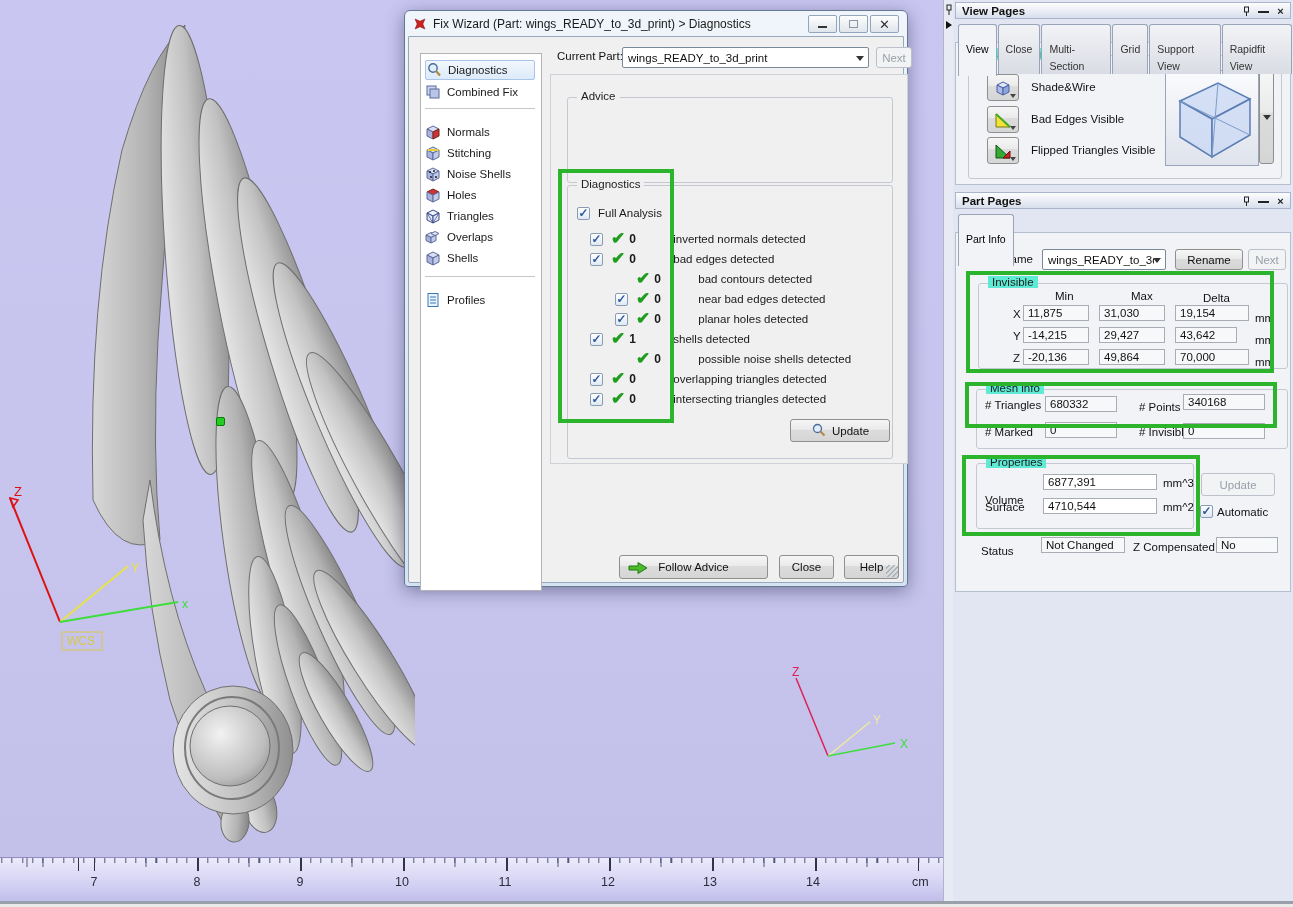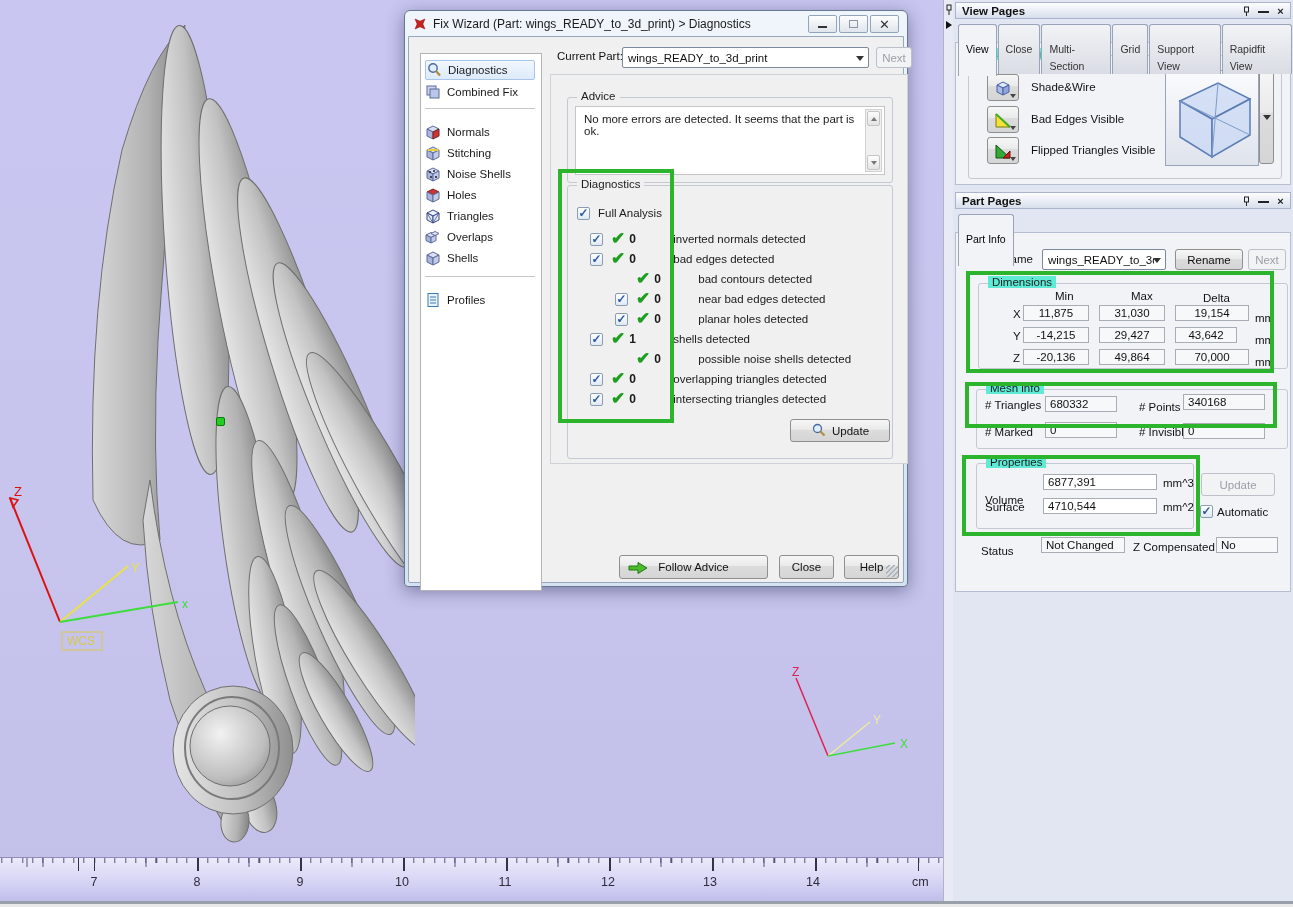--- a/index.html
+++ b/index.html
@@ -42,21 +42,21 @@
   .btn{display:flex;align-items:center;justify-content:center;gap:6px;
     background:linear-gradient(180deg,#f6f6f6,#eaeaea 45%,#dcdcdc 46%,#d5d5d5);
     border:1px solid #8e8f8f;border-radius:3px;font-size:11.5px;color:#111;box-sizing:border-box;}
   .btn.disabled{background:#f2f3f5;border-color:#bcc0c8;color:#9aa0a8;}
   .combo{background:#fff;border:1px solid #7a8a9a;border-radius:2px;display:flex;align-items:center;
     font-size:11.5px;color:#111;box-sizing:border-box;padding-left:5px;position:relative;}
   .combo .arrow{position:absolute;right:4px;top:50%;margin-top:-2px;width:0;height:0;
     border-left:4px solid transparent;border-right:4px solid transparent;border-top:5px solid #333;}
   .field{background:#f7f8fa;border:1px solid #a8adb5;box-sizing:border-box;font-size:11.5px;color:#111;
     padding:1px 4px;position:absolute;}
-  .field.num{text-align:center;}
+  .field.num{text-align:left;}
   .cb{width:13px;height:13px;background:linear-gradient(180deg,#fefefe,#dfe9f3);border:1px solid #8a9cb2;
     border-radius:2px;display:inline-flex;align-items:center;justify-content:center;box-sizing:border-box;flex:0 0 13px;}
   .cb .tick{color:#2c5aa0;font-size:12px;font-weight:bold;line-height:10px;margin-top:-1px;}
   .bigcheck{color:#1e9e1e;font-size:17px;font-weight:bold;line-height:16px;}
   .annot{position:absolute;border:4px solid #2cb52c;pointer-events:none;z-index:40;}
   
   #dialog{position:absolute;left:404px;top:10px;width:502px;height:575px;
     background:linear-gradient(180deg,#f0f5fb,#d5e2f2);border:1px solid #64788f;border-radius:6px 6px 4px 4px;
     box-shadow:0 4px 18px rgba(30,30,70,.45);z-index:20;}
   #dlg-title{position:absolute;left:8px;top:4px;right:110px;height:18px;font-size:12px;color:#1a1a1a;
@@ -275,21 +275,21 @@
 
       <span class="lbl" style="left:22px;top:20px">Part Name</span>
       <div class="combo" style="position:absolute;left:86px;top:16px;width:124px;height:21px">
         <span style="overflow:hidden;white-space:nowrap;max-width:106px;">wings_READY_to_3d</span>
         <span class="arrow"></span>
       </div>
       <div class="btn" style="position:absolute;left:219px;top:16px;width:68px;height:21px">Rename</div>
       <div class="btn disabled" style="position:absolute;left:292px;top:16px;width:38px;height:21px">Next</div>
 
       <div class="groupbox" style="left:22px;top:50px;width:308px;height:84px">
-        <span class="gb-label">Dimensions</span>
+        <span class="gb-label">Invisible</span>
         <span class="lbl" style="left:76px;top:6px">Min</span>
         <span class="lbl" style="left:152px;top:6px">Max</span>
         <span class="lbl" style="left:224px;top:8px">Delta</span>
 
         <span class="lbl" style="left:34px;top:24px">X</span>
         <span class="field num" style="left:44px;top:21px;width:66px">11,875</span>
         <span class="field num" style="left:120px;top:21px;width:66px">31,030</span>
         <span class="field num" style="left:196px;top:21px;width:74px">19,154</span>
         <span class="lbl" style="left:276px;top:28px">mm</span>
 
@@ -459,31 +459,20 @@
       <div class="combo" style="position:absolute;left:213px;top:10px;width:247px;height:21px">
         <span>wings_READY_to_3d_print</span>
         <span class="arrow"></span>
       </div>
       <div class="btn disabled" style="position:absolute;left:467px;top:10px;width:36px;height:21px">Next</div>
 
       <div style="position:absolute;left:141px;top:37px;width:356px;height:388px;border:1px solid #cdd2d8;background:#f0f0f0"></div>
 
       <div class="groupbox" style="left:158px;top:60px;width:324px;height:84px;background:#f0f0f0">
         <span class="gb-label" style="background:#f0f0f0">Advice</span>
-        <div style="position:absolute;left:7px;top:8px;right:7px;bottom:7px;background:#fff;border:1px solid #c6c6c6">
-          <div style="position:absolute;left:8px;top:6px;right:26px;font-size:11.5px">No more errors are detected. It seems that the part is ok.</div>
-          <div class="sb" style="right:2px;top:2px;bottom:2px">
-            <span class="sbbtn" style="top:1px">
-                <span class="tri-up"></span>
-              </span>
-            <span class="sbbtn" style="bottom:1px">
-                <span class="tri-dn"></span>
-              </span>
-          </div>
-        </div>
       </div>
 
       <div class="groupbox" style="left:158px;top:148px;width:324px;height:272px;background:#f0f0f0">
         <span class="gb-label" style="background:#f0f0f0">Diagnostics</span>
       </div>
 
       <div class="diag-row" style="left:168px;top:167px">
         <span class="cb">
             <span class="tick">✓</span>
           </span>

